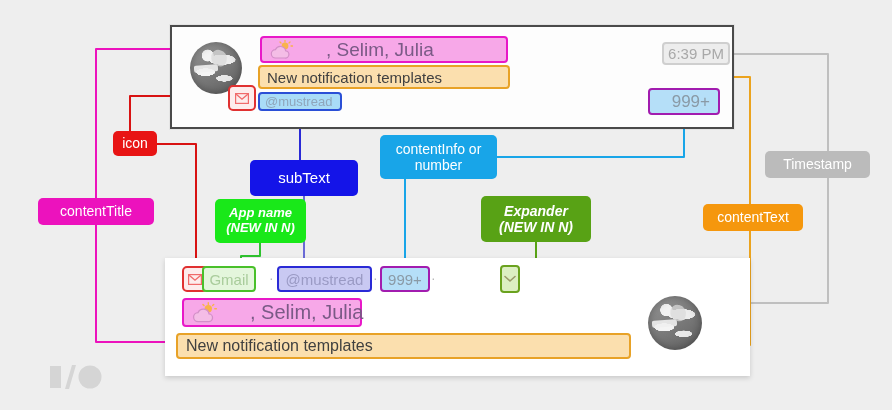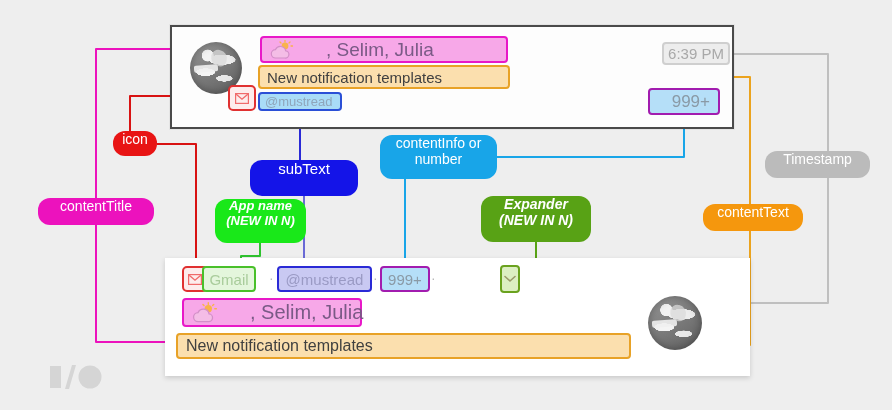--- a/index.html
+++ b/index.html
@@ -123,22 +123,22 @@
   #hl-text-bottom{left:176px;top:333px;width:455px;height:26px;padding-left:8px;font-size:16px;}
 
   
   .weather{position:relative;display:inline-block;}
   .wsvg{display:block;}
 
   
   .label{
     position:absolute;box-sizing:border-box;
     display:flex;flex-direction:column;
-    align-items:center;justify-content:flex-start;
-    border-radius:12px;color:#ffffff;text-align:center;
+    align-items:center;justify-content:center;
+    border-radius:5px;color:#ffffff;text-align:center;
     line-height:1.15;
   }
   #lb-icon{left:113px;top:131px;width:44px;height:25px;background:#e81414;font-size:14px;}
   #lb-contenttitle{left:38px;top:198px;width:116px;height:27px;background:#ec12bd;font-size:14px;}
   #lb-subtext{left:250px;top:160px;width:108px;height:36px;background:#1414e8;font-size:15px;}
   #lb-appname{left:215px;top:199px;width:91px;height:44px;background:#19e819;font-size:13px;
               font-style:italic;font-weight:bold;}
   #lb-contentinfo{left:380px;top:135px;width:117px;height:44px;background:#18a5e8;font-size:14px;}
   #lb-expander{left:481px;top:196px;width:110px;height:46px;background:#58a215;font-size:14px;
                font-style:italic;font-weight:bold;}

